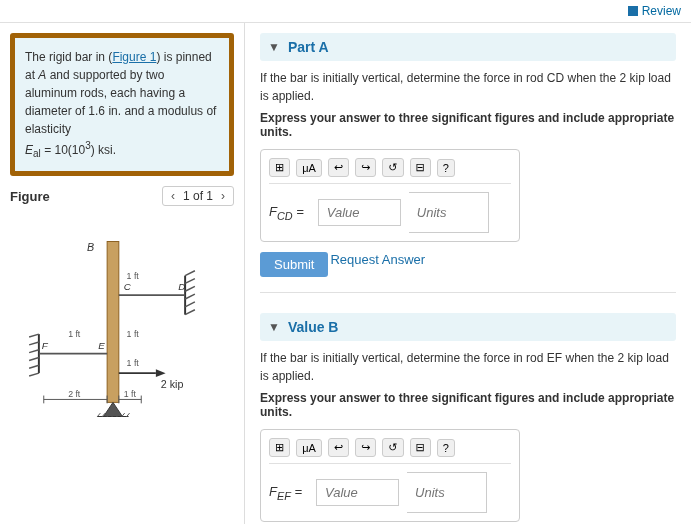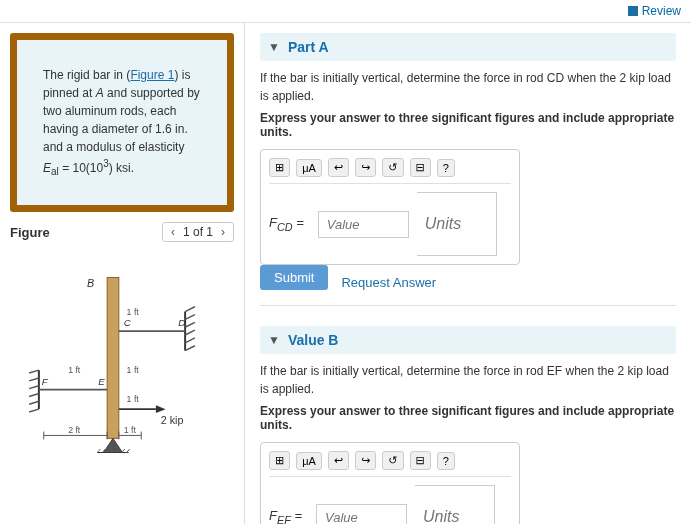--- a/index.html
+++ b/index.html
@@ -6,21 +6,21 @@
     body { font-family: Arial, sans-serif; font-size: 13px; background: #fff; color: #333; width: 691px; min-height: 524px; overflow-x: hidden; }
 
     .top-bar { display: flex; justify-content: flex-end; padding: 4px 10px; border-bottom: 1px solid #e0e0e0; }
     .review-link { color: #0369a1; font-size: 12px; text-decoration: none; display: flex; align-items: center; gap: 4px; }
     .review-icon { width: 10px; height: 10px; background: #1a6fa8; display: inline-block; }
 
     .main-layout { display: flex; width: 691px; }
 
     
     .left-panel { width: 245px; min-height: 500px; border-right: 1px solid #ddd; padding: 10px; background: #fff; flex-shrink: 0; }
-    .problem-text { background: #e8f4f8; border: 7px solid #a16207; border-radius: 3px; padding: 26px; font-size: 12px; line-height: 1.5; margin-bottom: 10px; }
+    .problem-text { background: #e8f4f8; border: 5px solid #a16207; border-radius: 3px; padding: 10px; font-size: 12px; line-height: 1.5; margin-bottom: 10px; }
     .problem-text a { color: #1a6fa8; }
 
     .figure-section { margin-top: 10px; }
     .figure-header { display: flex; align-items: center; justify-content: space-between; margin-bottom: 16px; }
     .figure-title { font-weight: bold; font-size: 13px; }
     .figure-nav { display: flex; align-items: center; gap: 6px; border: 1px solid #ccc; border-radius: 3px; padding: 2px 6px; font-size: 12px; }
     .nav-btn { background: none; border: none; cursor: pointer; color: #555; font-size: 12px; padding: 0 2px; }
 
     .figure-diagram { position: relative; width: 220px; height: 200px; margin: 0 auto; }
 
@@ -34,24 +34,24 @@
 
     .question-text { font-size: 12px; margin-bottom: 6px; line-height: 1.5; }
     .express-text { font-size: 12px; font-weight: bold; margin-bottom: 10px; }
 
     .answer-box { border: 1px solid #ccc; border-radius: 4px; padding: 8px; width: 260px; }
     .toolbar { display: flex; align-items: center; gap: 6px; margin-bottom: 8px; padding-bottom: 6px; border-bottom: 1px solid #e0e0e0; }
     .toolbar-btn { background: #f0f0f0; border: 1px solid #ccc; border-radius: 3px; padding: 2px 5px; cursor: pointer; font-size: 11px; display: flex; align-items: center; gap: 2px; }
 
     .input-row { display: flex; align-items: center; gap: 8px; }
     .equation-label { font-size: 13px; font-style: italic; margin-right: 6px; white-space: nowrap; }
-    .value-input { border: 1px solid #ccc; padding: 5px 8px; width: 91px; font-size: 13px; color: #aaa; font-style: italic; }
-    .units-input { border: 1px solid #ccc; border-left: none; padding: 22px 8px; width: 80px; font-size: 16px; color: #ef4444; font-style: italic; }
-
-    .action-row { display: flex; align-items: flex-end; gap: 13px; }
+    .value-input { border: 1px solid #ccc; padding: 5px 8px; width: 83px; font-size: 13px; color: #aaa; font-style: italic; }
+    .units-input { border: 1px solid #ccc; border-left: none; padding: 12px 8px; width: 80px; font-size: 13px; color: #ef4444; font-style: italic; }
+
+    .action-row { display: flex; align-items: flex-start; gap: 2px; margin-top: 10px; }
     .submit-btn { background: #5b9bd5; color: #fff; border: none; border-radius: 3px; padding: 5px 14px; cursor: pointer; font-size: 13px; }
     .request-link { color: #1a6fa8; font-size: 13px; text-decoration: none; cursor: pointer; }
 
     
     .diagram-svg { width: 200px; height: 195px; }
   </style>
 </head>
 <body>
 
 <div class="top-bar">

